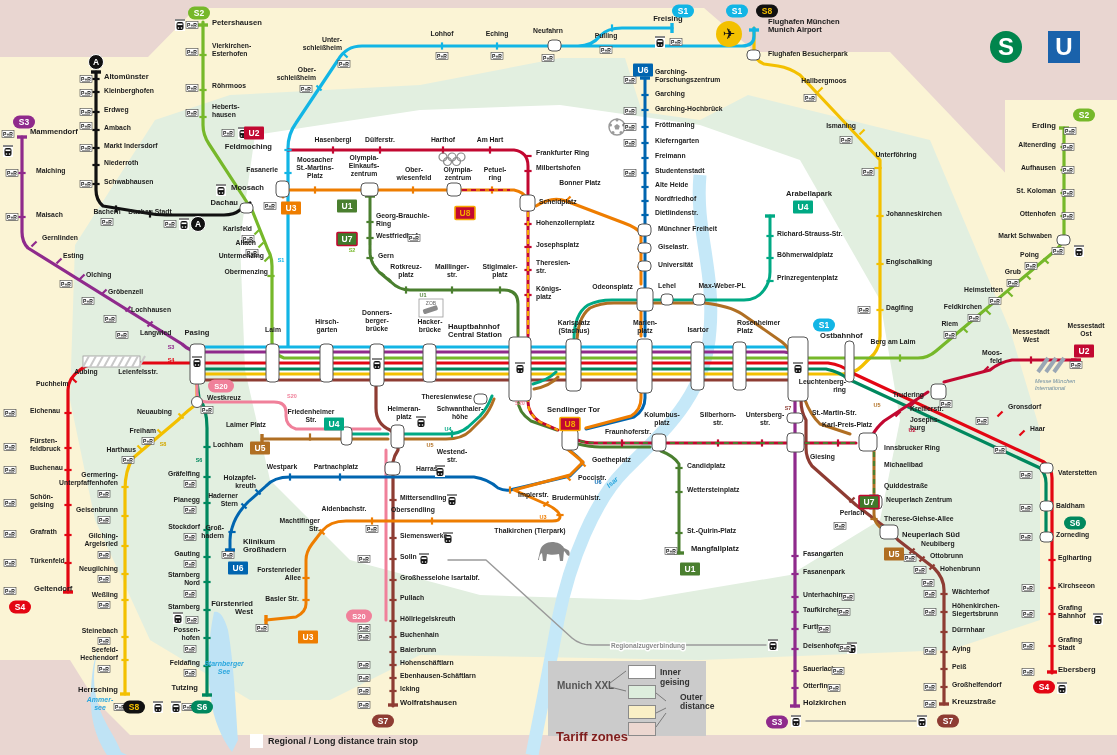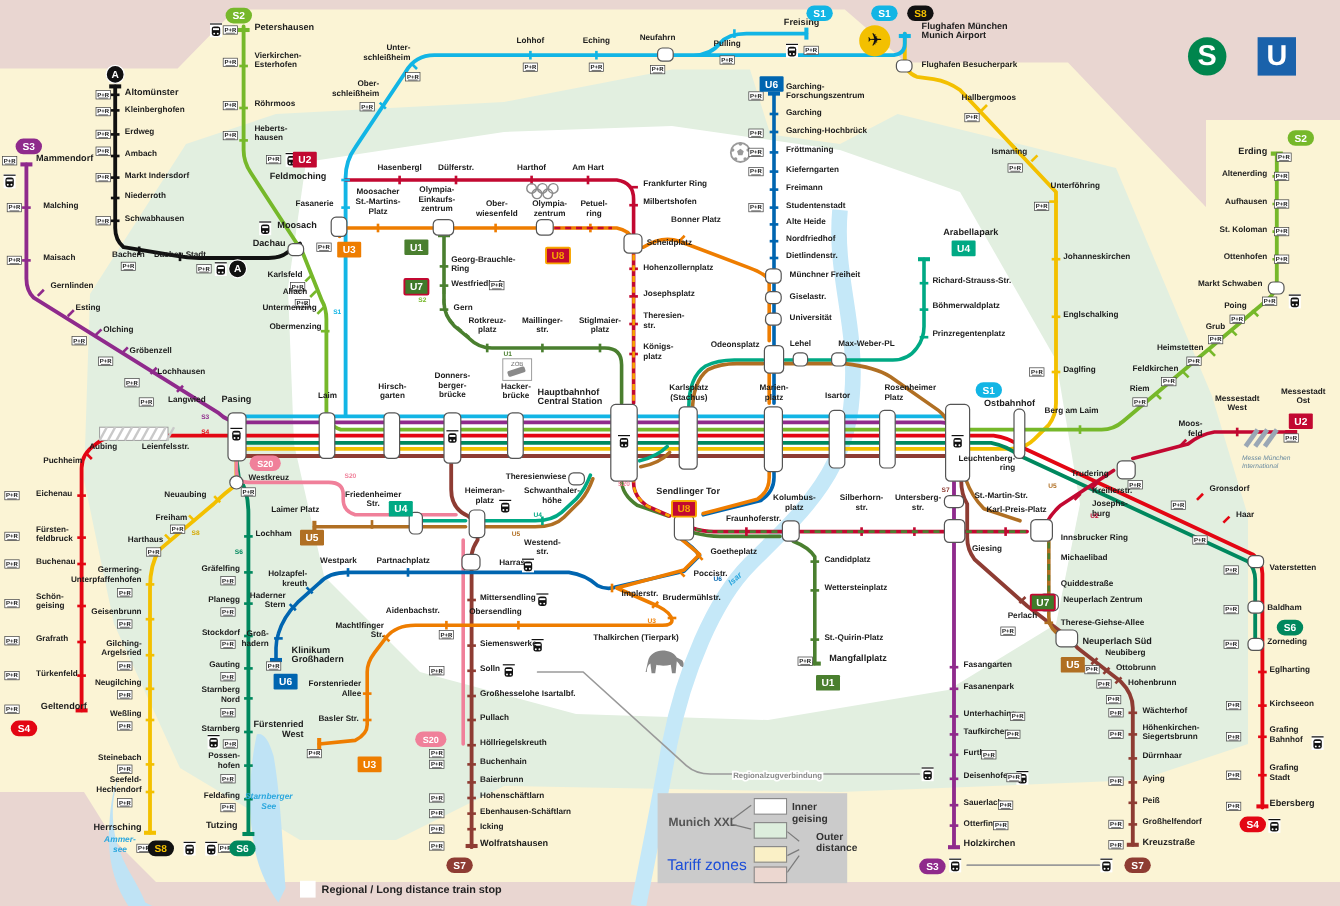--- a/index.html
+++ b/index.html
@@ -4,21 +4,21 @@
 <style>
   html,body{margin:0;padding:0;width:1117px;height:755px;overflow:hidden;
     font-family:"Liberation Sans",sans-serif;}
   #stage{position:relative;width:1117px;height:755px;background:#e9d6d1;}
   #map{position:absolute;left:0;top:0;}
   .logo-s{position:absolute;left:990px;top:31px;width:32px;height:32px;border-radius:50%;
     background:#00854d;color:#fff;font-weight:bold;font-size:24px;line-height:32px;text-align:center;}
   .logo-u{position:absolute;left:1048px;top:31px;width:32px;height:32px;
     background:#1a62ab;color:#fff;font-weight:bold;font-size:24px;line-height:32px;text-align:center;}
   .tariff-box{position:absolute;left:548px;top:661px;width:158px;height:75px;background:#cbcbcb;}
-  .tariff-title{position:absolute;left:8px;top:52px;color:#1d4ed8;font-size:13px;font-weight:normal;}
+  .tariff-title{position:absolute;left:8px;top:68px;color:#7f1d1d;font-size:13px;font-weight:bold;}
   .xxl{position:absolute;left:9px;top:19px;color:#555;font-size:10px;font-weight:bold;}
   .sw{position:absolute;left:80px;width:26px;height:12px;border:1px solid #8a8a8a;}
   .lab-inner{position:absolute;left:112px;top:6px;font-size:8.5px;font-weight:bold;color:#333;}
   .lab-outer{position:absolute;left:120px;top:32px;font-size:8.5px;font-weight:bold;color:#333;line-height:9px;margin-left:12px;}
   .bottom-legend{position:absolute;left:268px;top:736px;font-size:9px;font-weight:bold;color:#222;}
   .bl-icon{position:absolute;left:250px;top:734px;width:13px;height:14px;background:#fff;}
 </style>
 </head>
 <body>
 

